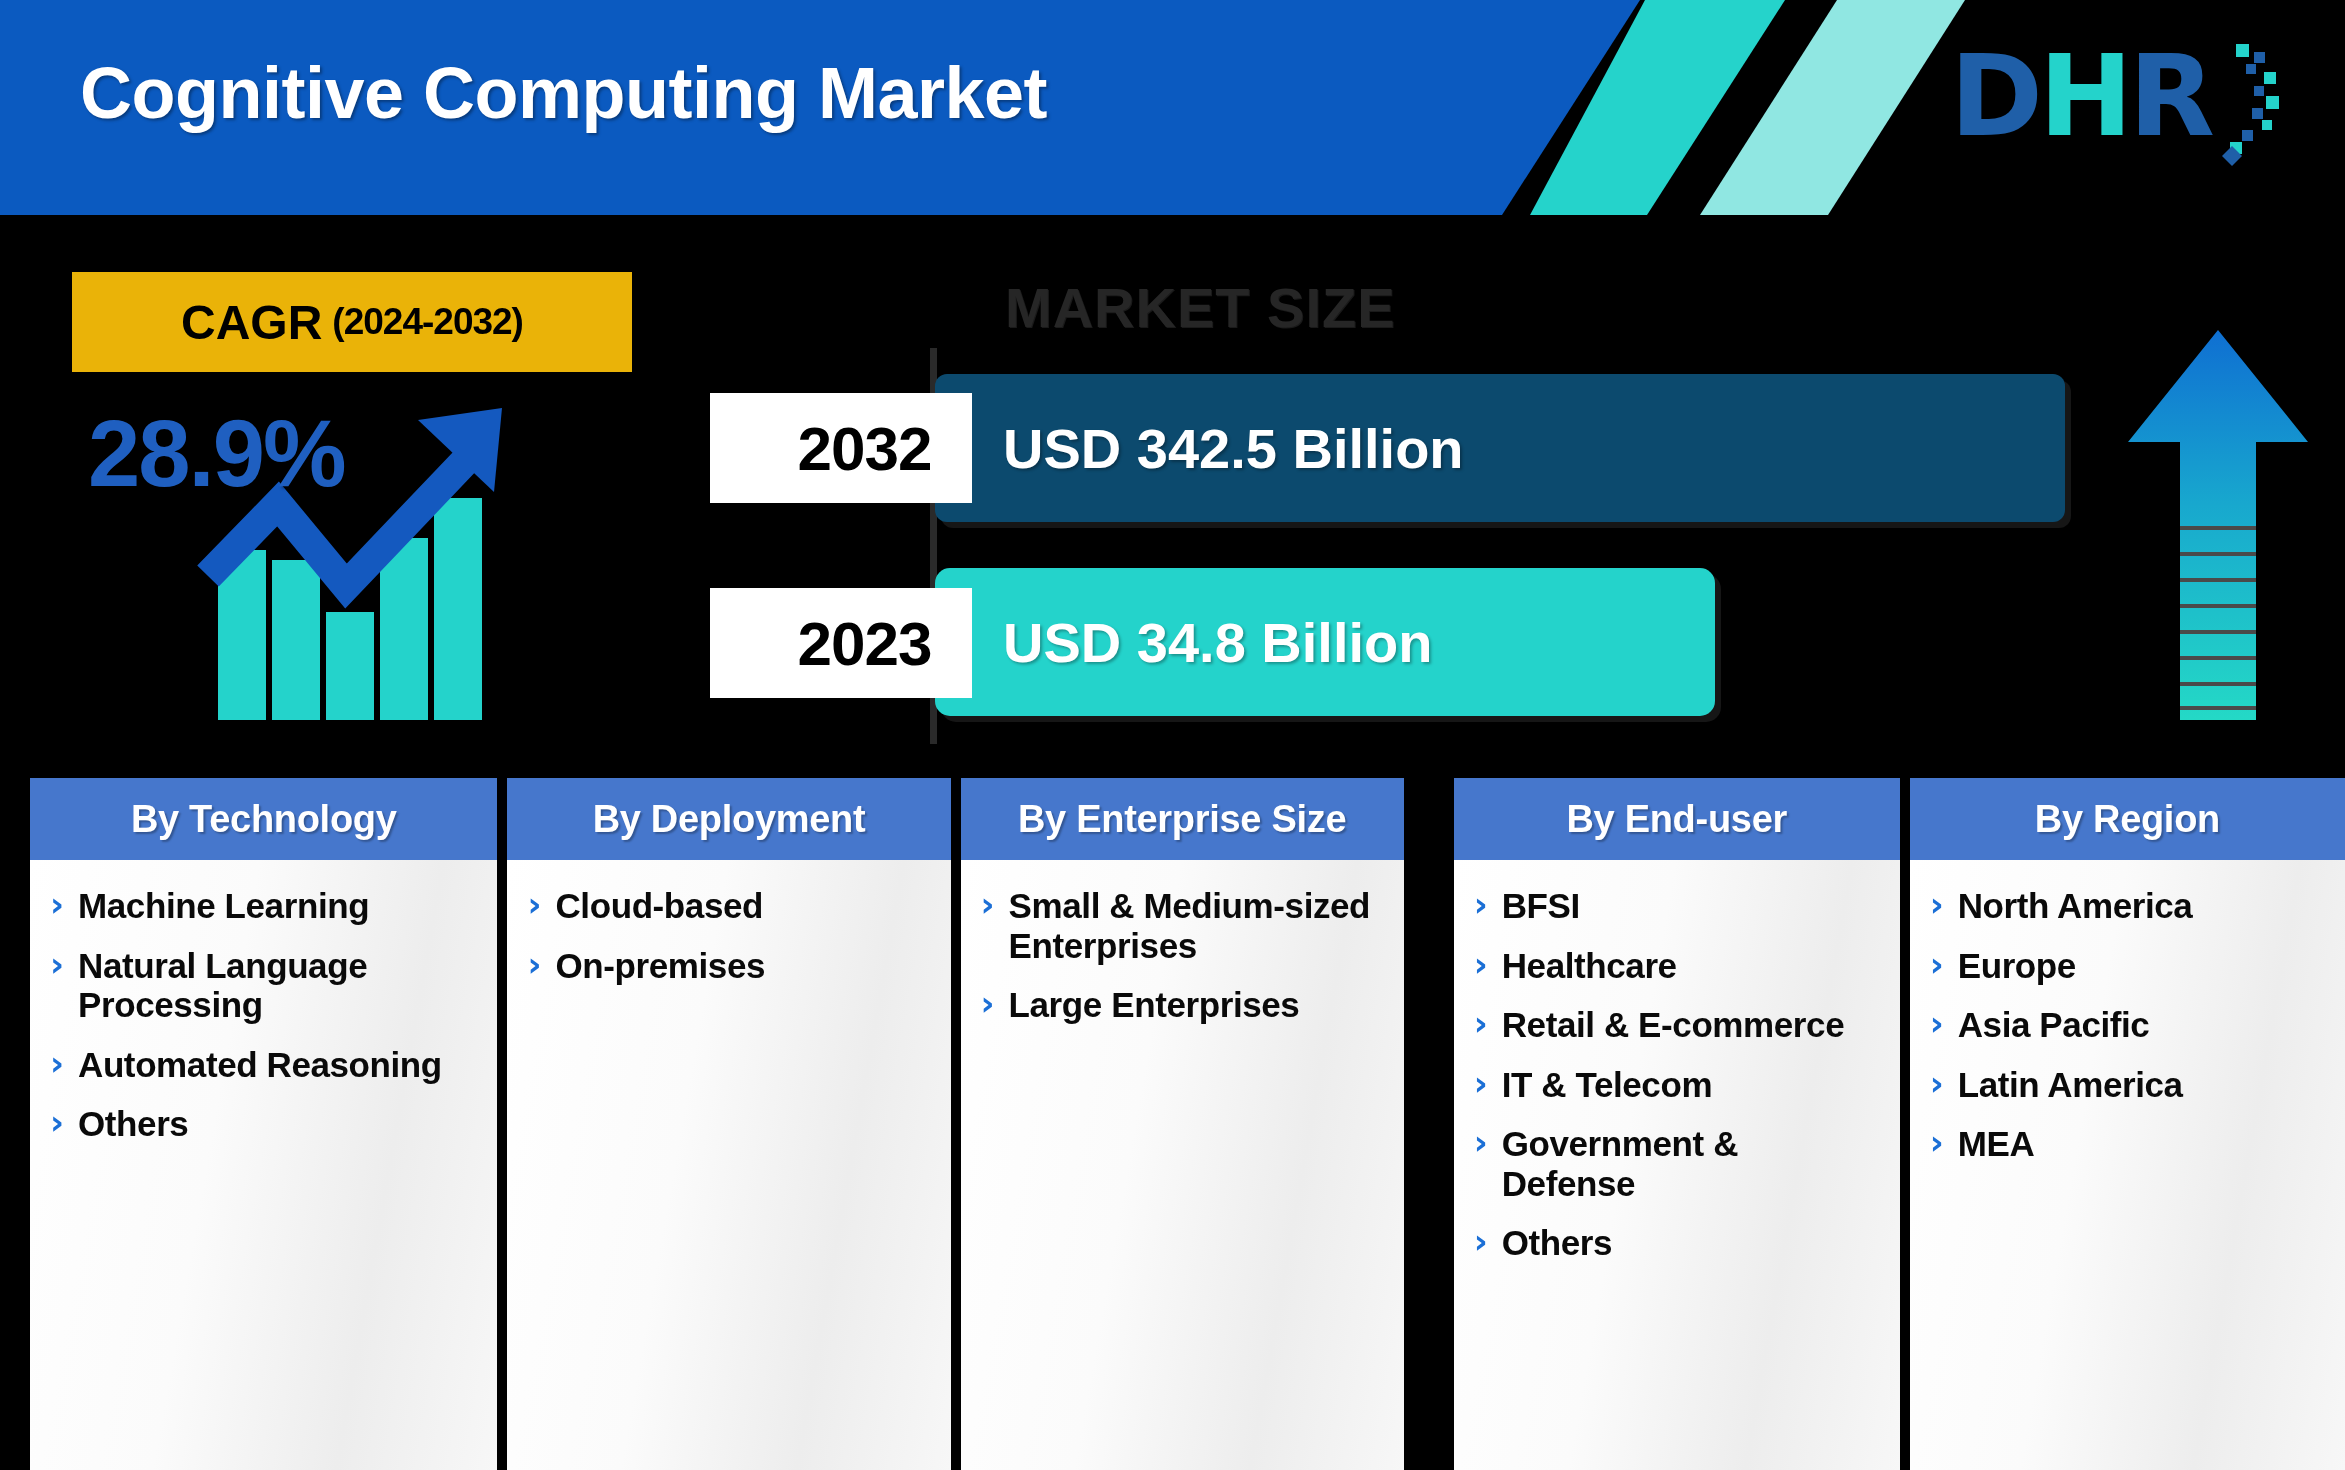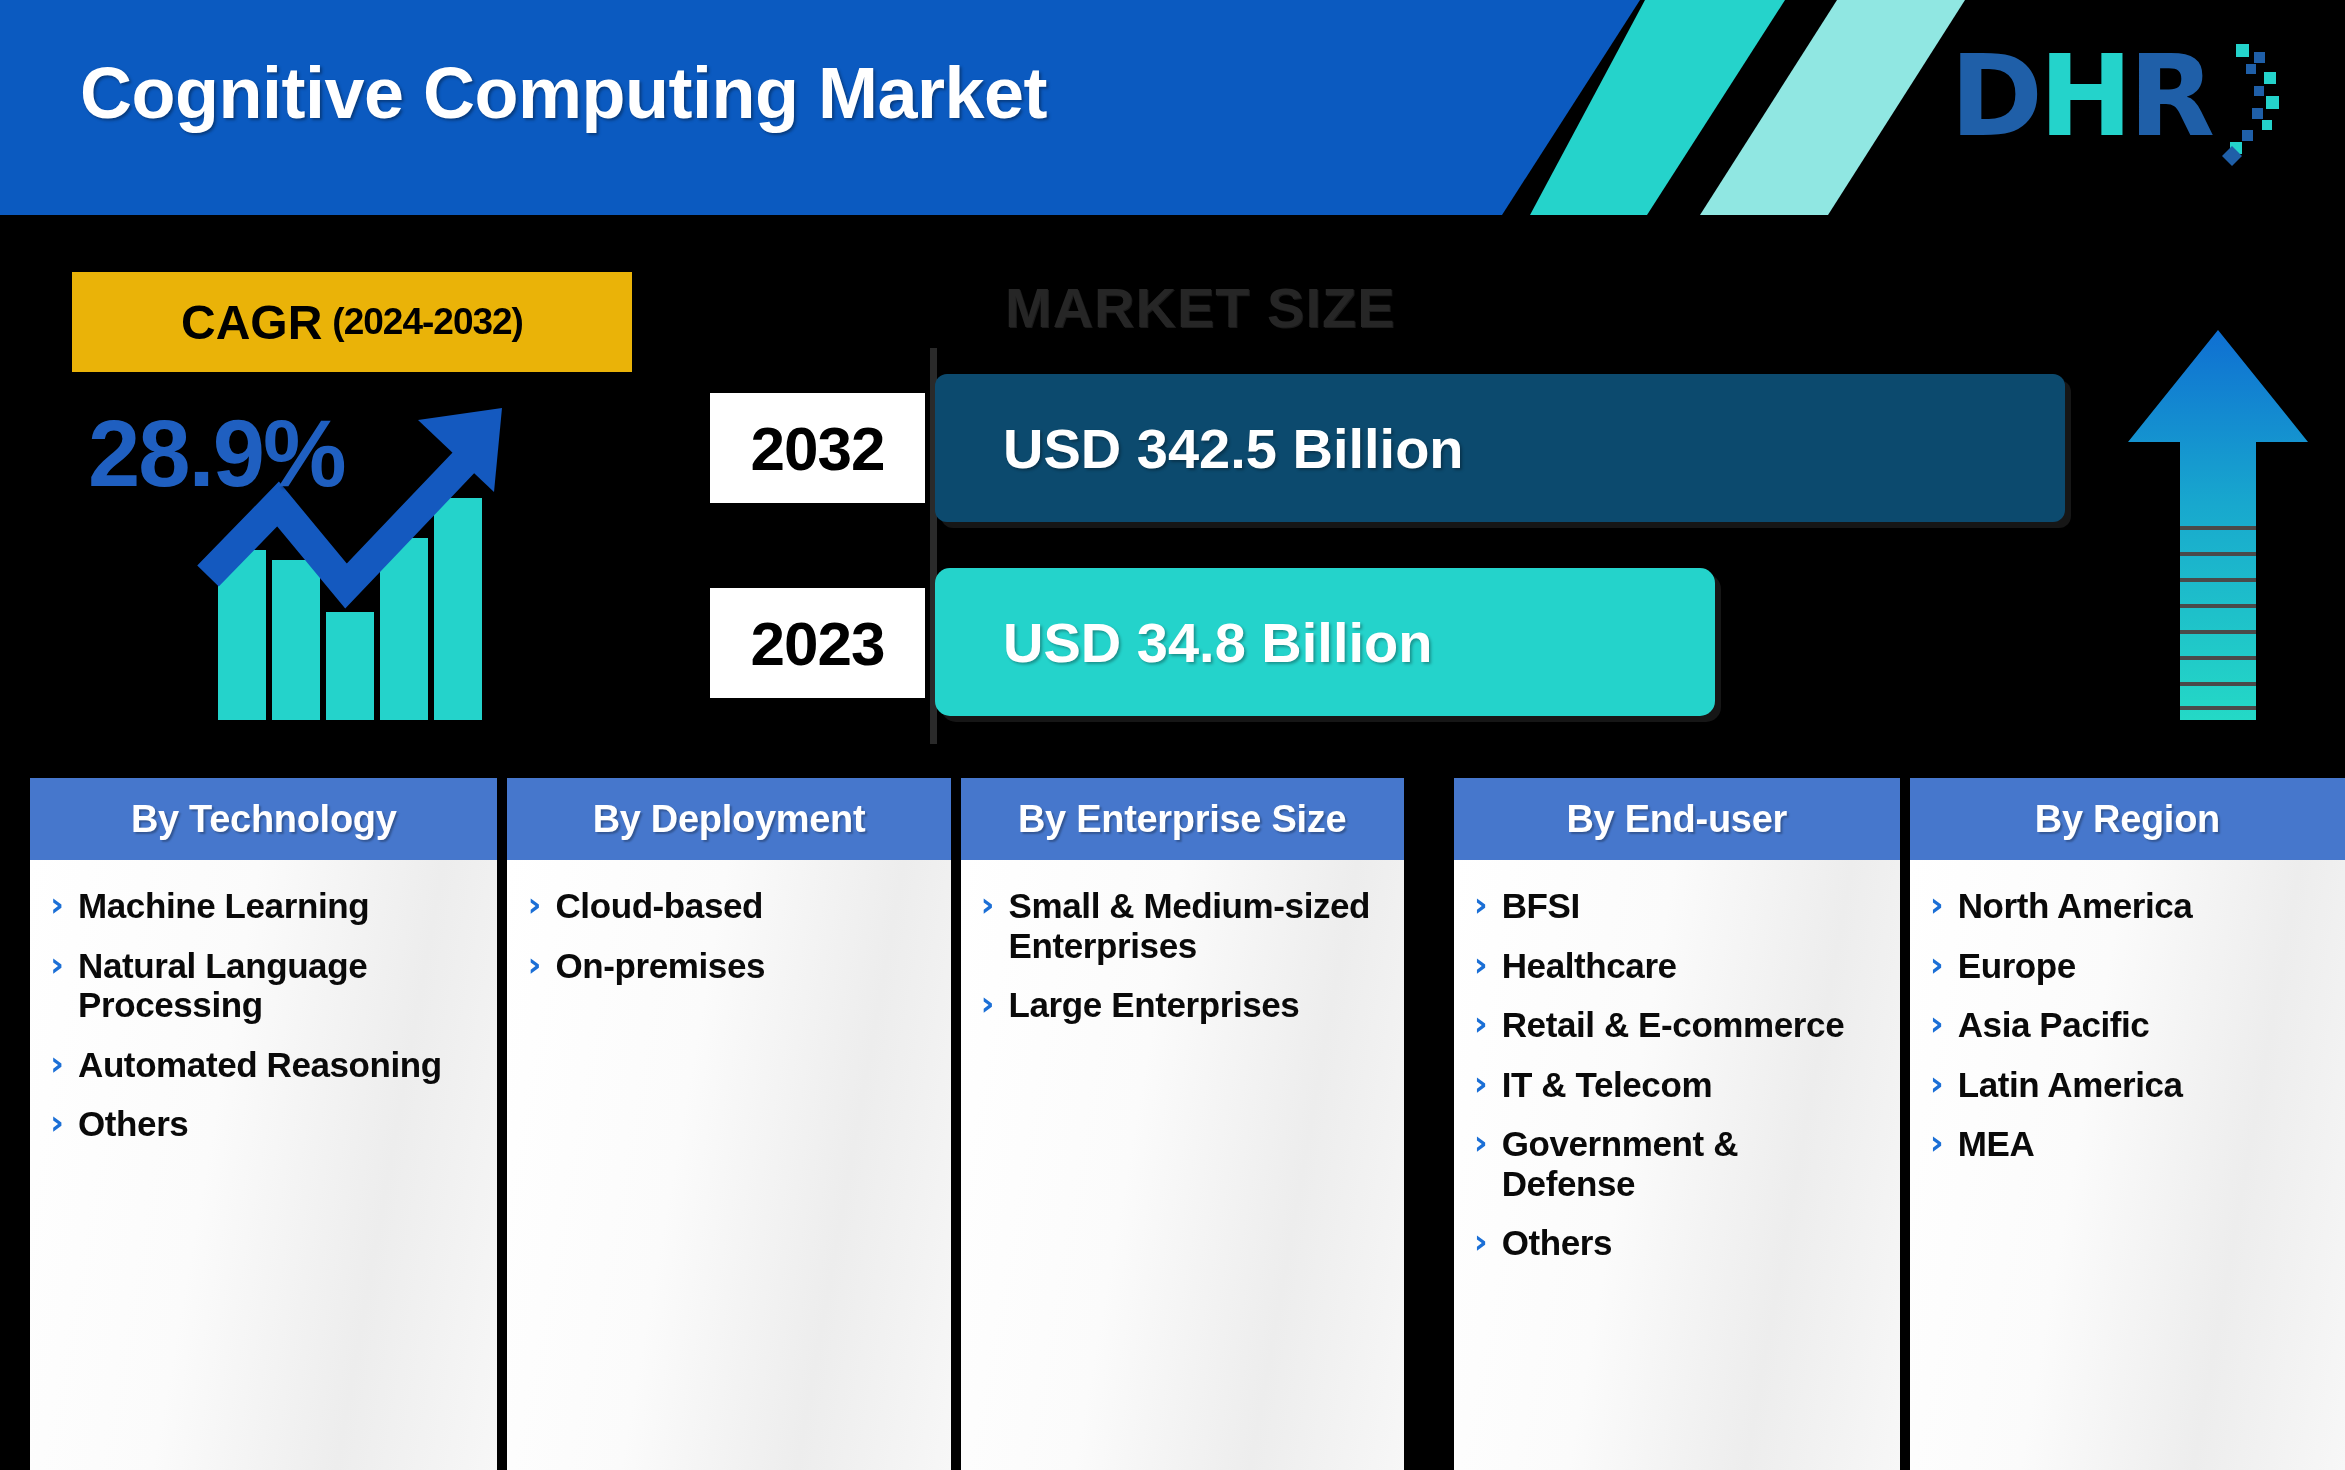--- a/index.html
+++ b/index.html
@@ -70,21 +70,21 @@
     color:#262626;font-size:56px;font-weight:bold;letter-spacing:1px;
     text-shadow:1px 1px 0 #1a1a1a;
   }
   #axis-line{
     position:absolute;left:930px;top:348px;width:7px;height:396px;background:#2a2a2a;
   }
   .year-chip{
     position:absolute;background:#FFFFFF;
     display:flex;align-items:center;justify-content:center;
     color:#000000;font-weight:bold;font-size:62px;letter-spacing:-1px;
-    z-index:4;overflow:hidden;
+    z-index:4;overflow:hidden;padding-left:47px;
   }
   .value-bar{
     position:absolute;border-radius:12px;display:flex;align-items:center;
     box-shadow:6px 6px 0 rgba(40,40,40,.55);
   }
   .value-bar span{
     color:#FFFFFF;font-size:56px;font-weight:bold;margin-left:68px;
     white-space:nowrap;text-shadow:2px 2px 3px rgba(0,0,0,.3);
   }
   #bar-2032{left:935px;top:374px;width:1130px;height:148px;background:#0c4a6e;}

